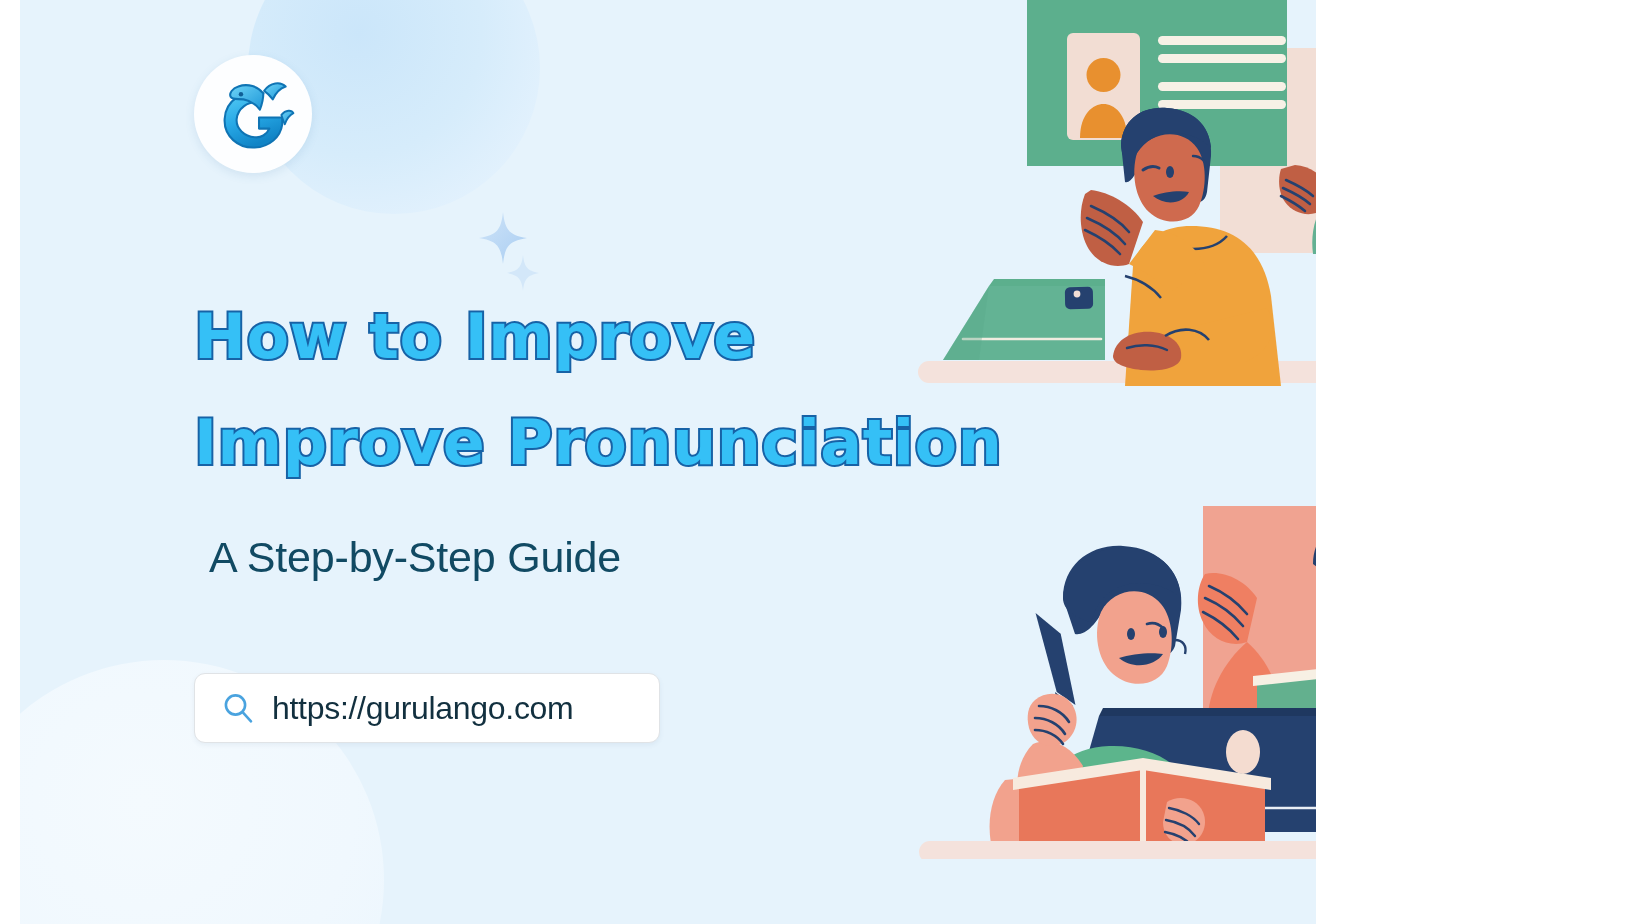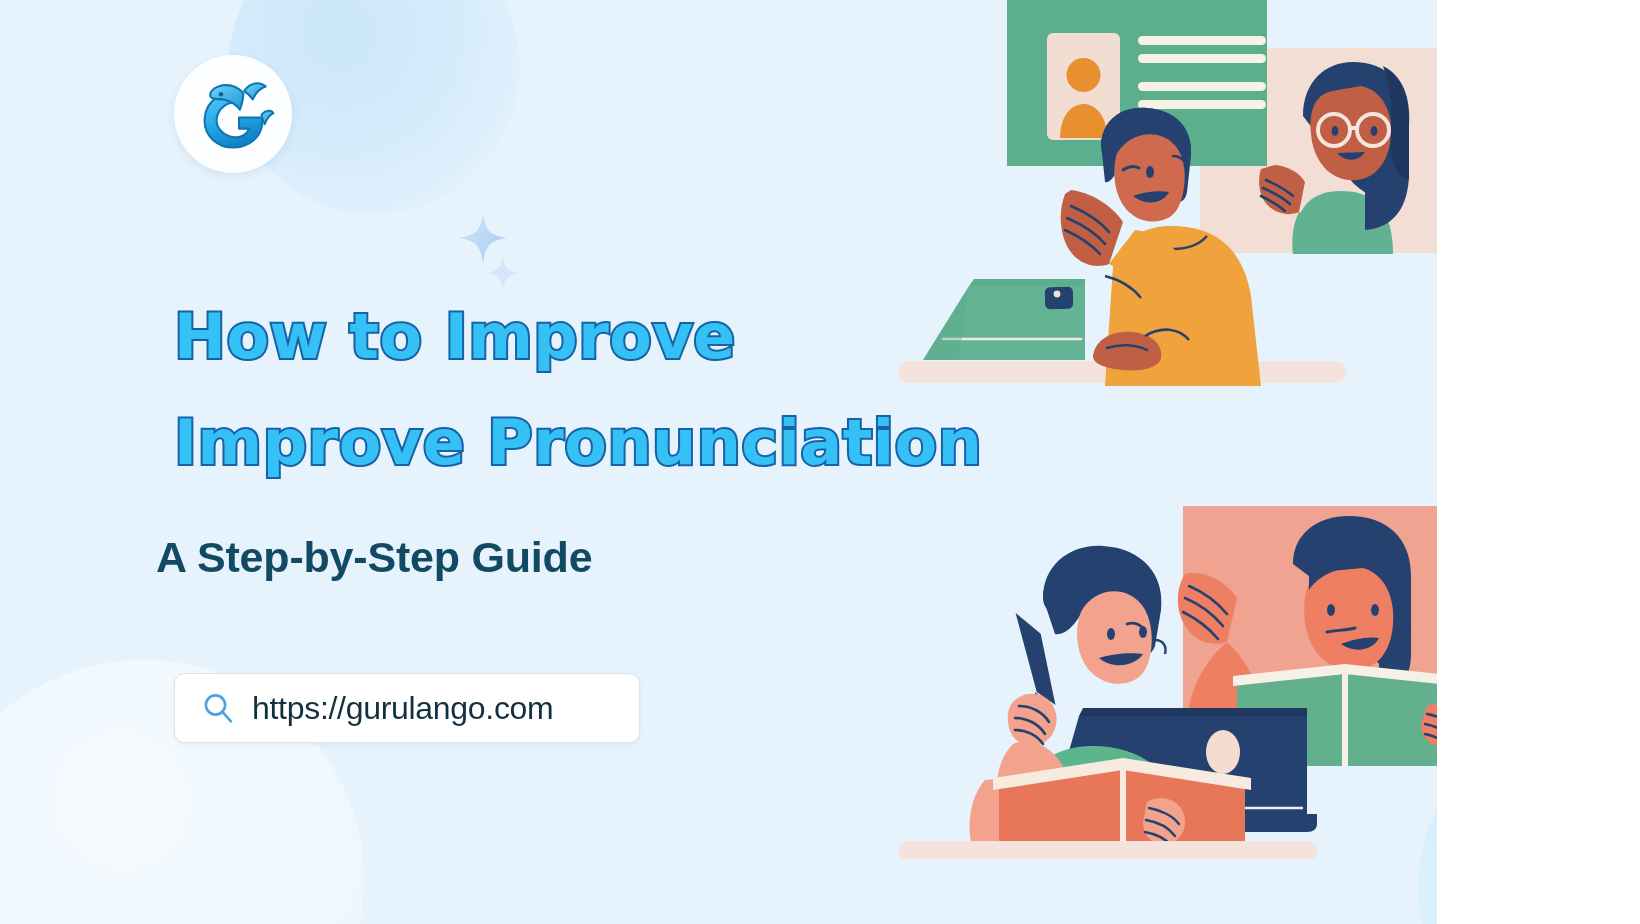--- a/index.html
+++ b/index.html
@@ -3,25 +3,26 @@
 <meta charset="utf-8">
 <style>
   html, body {
     margin: 0; padding: 0;
     background: #ffffff;
   }
   * { box-sizing: border-box; }
 
   .canvas {
     position: relative;
-    width: 1437px;
+    width: 1296px;
     height: 924px;
     overflow: hidden;
     background: #e6f3fc;
     font-family: "Liberation Sans", "DejaVu Sans", sans-serif;
+    margin-left: 20px;
   }
 
   
   .blob { position: absolute; border-radius: 50%; pointer-events: none; }
 
   .blob-logo-halo {
     left: 228px; top: -78px;
     width: 292px; height: 292px;
     background: radial-gradient(circle at 38% 38%, #cbe6fa 0%, #d6ecfb 48%, #e2f1fd 78%, #e6f3fc 100%);
   }
@@ -73,23 +74,23 @@
     letter-spacing: 0.5px;
     color: #35c0f6;
     -webkit-text-stroke: 4px #1762a6;
     paint-order: stroke fill;
     margin: 0;
     white-space: nowrap;
   }
 
   .subtitle {
     position: absolute;
-    left: 156px; top: 533px;
+    left: 189px; top: 533px;
     font-size: 43px;
-    font-weight: 700;
+    font-weight: 400;
     color: #114a63;
     letter-spacing: -0.2px;
     white-space: nowrap;
   }
 
   
   .search-bar {
     position: absolute;
     left: 174px; top: 673px;
     width: 466px; height: 70px;

